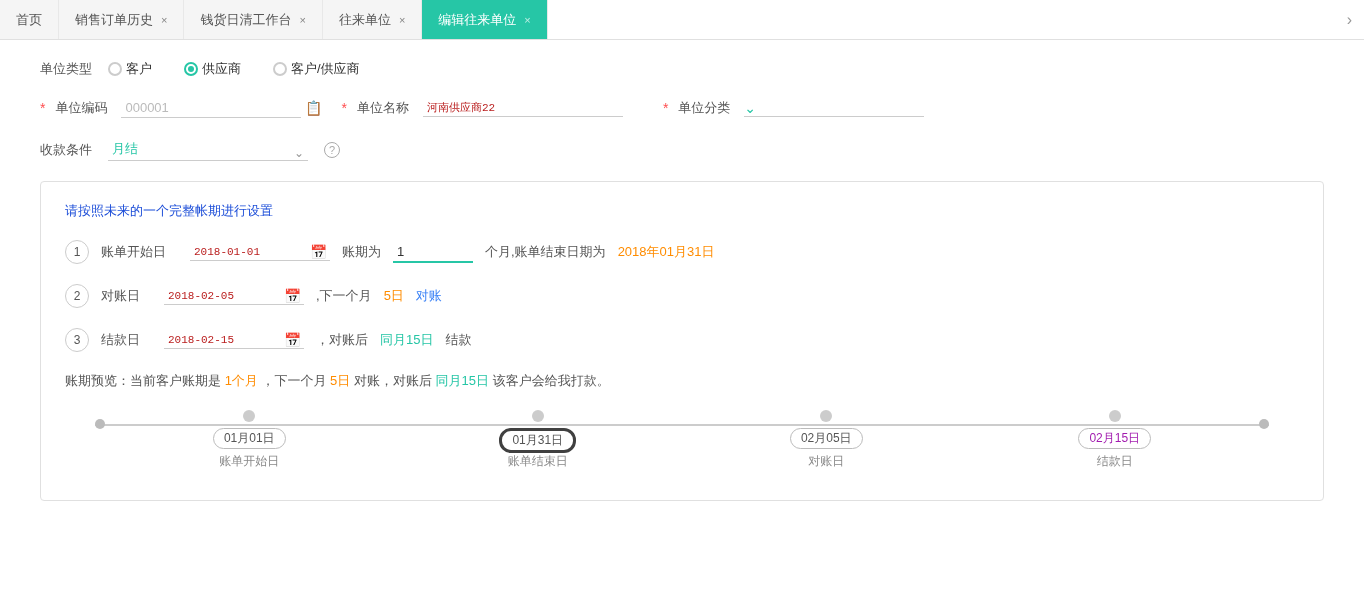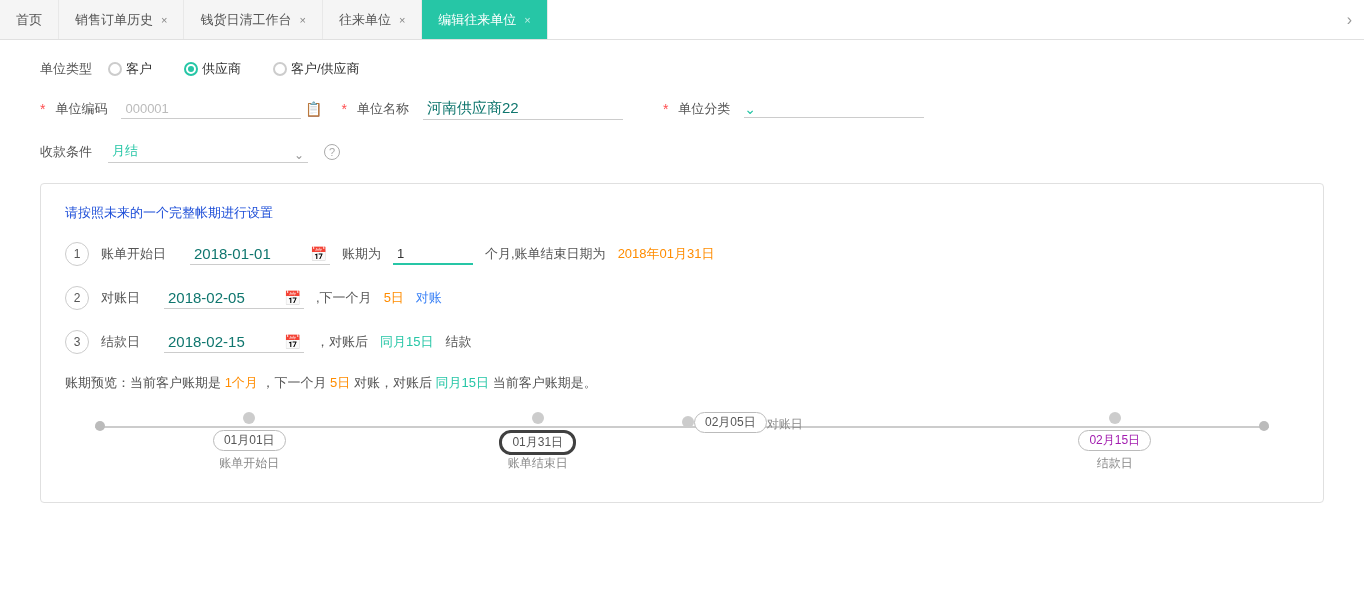--- a/index.html
+++ b/index.html
@@ -111,24 +111,25 @@
     .field-group {
       display: flex;
       align-items: center;
       gap: 8px;
     }
     .text-input {
       border: none;
       border-bottom: 1px solid #ccc;
       outline: none;
       padding: 2px 4px;
-      font-size: 15px;
-      color: #0f766e;
+      font-size: 11px;
+      color: #b91c1c;
       background: transparent;
       width: 160px;
+      font-family: Liberation Mono, monospace;
     }
     .icon-calendar {
       color: #26c6a6;
       cursor: pointer;
       font-size: 14px;
     }
 
     
     .unit-code-field {
       display: flex;
@@ -367,21 +368,21 @@
       <span style="font-size:13px;color:#555;">结款</span>
     </div>
 
     <div class="preview-text">
       <span>账期预览：当前客户账期是</span>
       <span style="color:#ff8c00;font-weight:500;">1个月</span>
       <span>，下一个月</span>
       <span style="color:#ff8c00;font-weight:500;">5日</span>
       <span>对账，对账后</span>
       <span style="color:#26c6a6;font-weight:500;">同月15日</span>
-      <span>当前客户账期是。</span>
+      <span>该客户会给我打款。</span>
     </div>
 
     <div style="position:relative; padding: 0 30px; margin-top:10px;">
 
       <div style="position:absolute; top:14px; left:30px; right:30px; height:2px; background:#ccc; z-index:0;"></div>
 
       <div style="display:flex; align-items:flex-start; position:relative; z-index:1;">
 
         <div style="padding-top:9px;">
           <div style="width:10px;height:10px;border-radius:50%;background:#bbb;"></div>
@@ -392,21 +393,21 @@
           <div style="border:1px solid #bbb;border-radius:12px;padding:1px 10px;font-size:12px;color:#555;background:#fff;margin-bottom:4px;white-space:nowrap;">01月01日</div>
           <span style="font-size:12px;color:#888;">账单开始日</span>
         </div>
 
         <div style="display:flex;flex-direction:column;align-items:center;flex:1;">
           <div style="width:12px;height:12px;border-radius:50%;background:#ccc;margin-bottom:6px;"></div>
           <div style="border:3px solid #404040;border-radius:12px;padding:1px 10px;font-size:12px;color:#555;background:#fff;white-space:nowrap;">01月31日</div>
           <span style="font-size:12px;color:#888;">账单结束日</span>
         </div>
 
-        <div style="display:flex;flex-direction:row;align-items:center;flex:1;">
+        <div style="display:flex;flex-direction:column;align-items:center;flex:1;">
           <div style="width:12px;height:12px;border-radius:50%;background:#ccc;margin-bottom:6px;"></div>
           <div style="border:1px solid #bbb;border-radius:12px;padding:1px 10px;font-size:12px;color:#555;background:#fff;margin-bottom:4px;white-space:nowrap;">02月05日</div>
           <span style="font-size:12px;color:#888;">对账日</span>
         </div>
 
         <div style="display:flex;flex-direction:column;align-items:center;flex:1;">
           <div style="width:12px;height:12px;border-radius:50%;background:#ccc;margin-bottom:6px;"></div>
           <div style="border:1px solid #bbb;border-radius:12px;padding:1px 10px;font-size:12px;color:#a21caf;background:#fff;margin-bottom:4px;white-space:nowrap;">02月15日</div>
           <span style="font-size:12px;color:#888;">结款日</span>
         </div>

